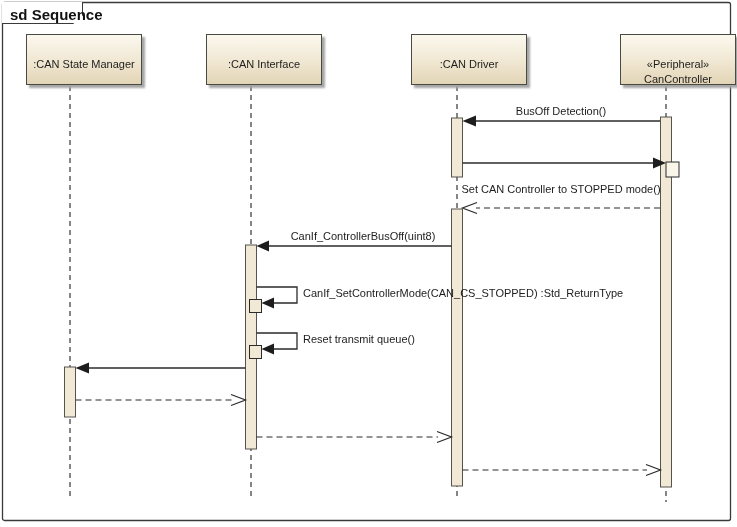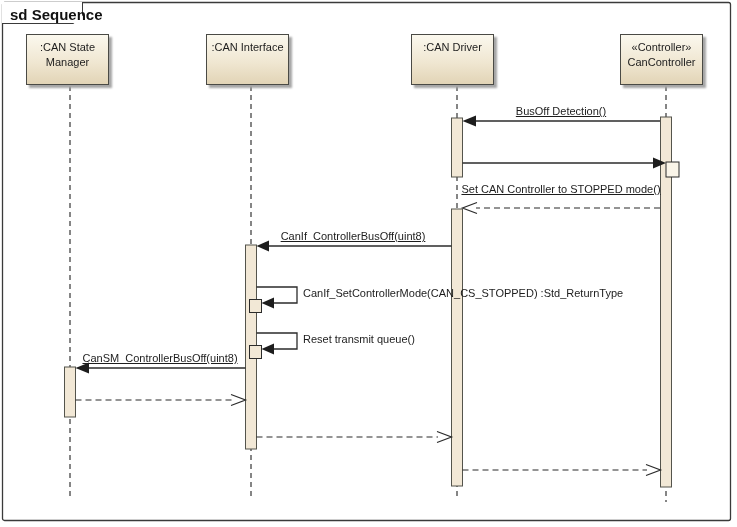--- a/index.html
+++ b/index.html
@@ -2,31 +2,31 @@
 <html><head>
 <meta charset="utf-8">
 <style>
   html,body{margin:0;padding:0;background:#fff;}
   #stage{
     position:relative;width:737px;height:527px;background:#ffffff;
     font-family:"Liberation Sans", sans-serif;color:#1d1d1d;overflow:hidden;
   }
   #diagram-svg{position:absolute;left:0;top:0;width:737px;height:527px;}
   .participant{
-    position:absolute;top:34px;width:83px;height:51px;box-sizing:border-box;
+    position:absolute;top:34px;width:116px;height:51px;box-sizing:border-box;
     border:1px solid #4a4a45;
     background:linear-gradient(180deg,#fbf8ee 0%,#f0e7d2 55%,#e2d4b6 100%);
     box-shadow:3px 3px 2px #a6a6a6;
-    text-align:center;font-size:11px;line-height:15px;padding-top:5px;
+    text-align:center;font-size:11px;line-height:15px;padding-top:22px;
   }
   .msg-label{
     position:absolute;font-size:11px;line-height:13px;height:14px;
     white-space:nowrap;color:#1d1d1d;
   }
-  .msg-label.centered{text-align:center;text-decoration:underline;}
+  .msg-label.centered{text-align:center;}
   #frame-tab{
     position:absolute;left:2px;top:2px;width:81px;height:22px;box-sizing:border-box;
     background:#ffffff;border:1px solid #3a3a3a;border-left:none;border-top:none;
     clip-path:polygon(0 0,100% 0,100% 60%,88% 100%,0 100%);
   }
   #frame-title{
     position:absolute;left:10px;top:6px;font-size:15px;font-weight:bold;
     white-space:nowrap;color:#111;
   }
 </style>
@@ -108,27 +108,26 @@
   <div class="participant" style="left:26px;">
     <span>:CAN State Manager</span>
   </div>
   <div class="participant" style="left:206px;">
     <span>:CAN Interface</span>
   </div>
   <div class="participant" style="left:411px;">
     <span>:CAN Driver</span>
   </div>
   <div class="participant" style="left:620px;">
-    <div>«Controller»</div>
+    <div>«Peripheral»</div>
     <div>CanController</div>
   </div>
 
   <div class="msg-label centered" style="left:461px;top:105px;width:200px;">BusOff Detection()</div>
   <div class="msg-label centered" style="left:451px;top:147px;width:220px;margin-top:36px;">Set CAN Controller to STOPPED mode()</div>
-  <div class="msg-label centered" style="left:253px;top:230px;width:200px;text-align:center;">CanIf_ControllerBusOff(uint8)</div>
+  <div class="msg-label centered" style="left:263px;top:230px;width:200px;text-align:center;">CanIf_ControllerBusOff(uint8)</div>
   <div class="msg-label" style="left:303px;top:333px;">Reset transmit queue()</div>
   <div class="msg-label" style="left:303px;top:287px;">CanIf_SetControllerMode(CAN_CS_STOPPED) :Std_ReturnType</div>
-  <div class="msg-label centered" style="left:60px;top:352px;width:200px;">CanSM_ControllerBusOff(uint8)</div>
 
   <div id="frame-tab"></div>
   <div id="frame-title">sd Sequence</div>
 
 </div>
 
 </body></html>

